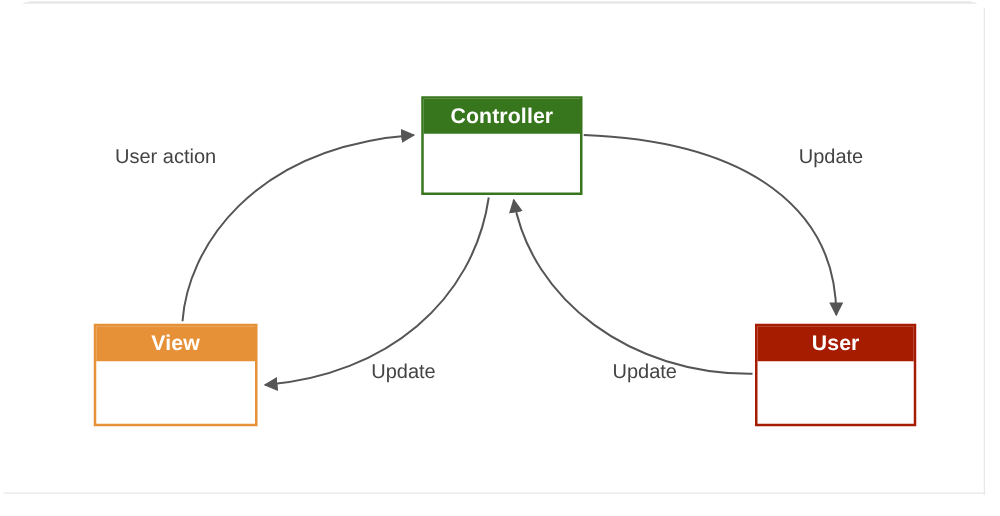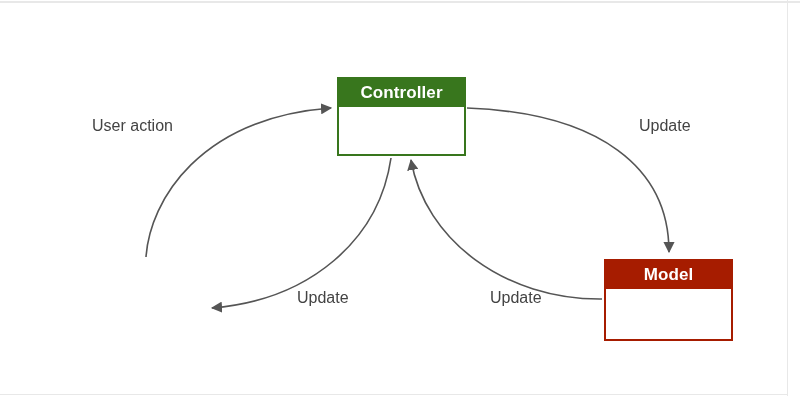--- a/index.html
+++ b/index.html
@@ -7,20 +7,21 @@
     padding: 0;
     background: #ffffff;
   }
   #canvas {
     position: relative;
     width: 800px;
     height: 413px;
     background: #ffffff;
     overflow: hidden;
     font-family: "Liberation Sans", sans-serif;
+    border-radius: 31px;
   }
   
   .frame-line {
     position: absolute;
     background: #e8e8e8;
   }
   .frame-top    { left: 0;   top: 1px;   width: 800px; height: 2px; }
   .frame-right  { left: 787px; top: 0;   width: 1px;  height: 396px; }
   .frame-bottom { left: 0;   top: 394px; width: 788px; height: 1px; }
 
@@ -115,23 +116,27 @@
     <path class="edge-path" d="M 391 158 C 379 240 310 300 212 308" marker-end="url(#arrowhead)"></path>
 
     <path class="edge-path" d="M 602 299 C 505 300 425 240 411 160" marker-end="url(#arrowhead)"></path>
   </svg>
 
   <div class="node" id="node-controller">
     <div class="node-header">Controller</div>
     <div class="node-body"></div>
   </div>
 
+  <div class="node" id="node-view">
+    <div class="node-header">View</div>
+    <div class="node-body"></div>
+  </div>
 
   <div class="node" id="node-model">
-    <div class="node-header">Model</div>
+    <div class="node-header">User</div>
     <div class="node-body"></div>
   </div>
 
   <div class="edge-label" id="label-user-action">User action</div>
 
   <div class="edge-label" id="label-update-right">Update</div>
 
   <div class="edge-label" id="label-update-view">Update</div>
 
   <div class="edge-label" id="label-notify">Update</div>

